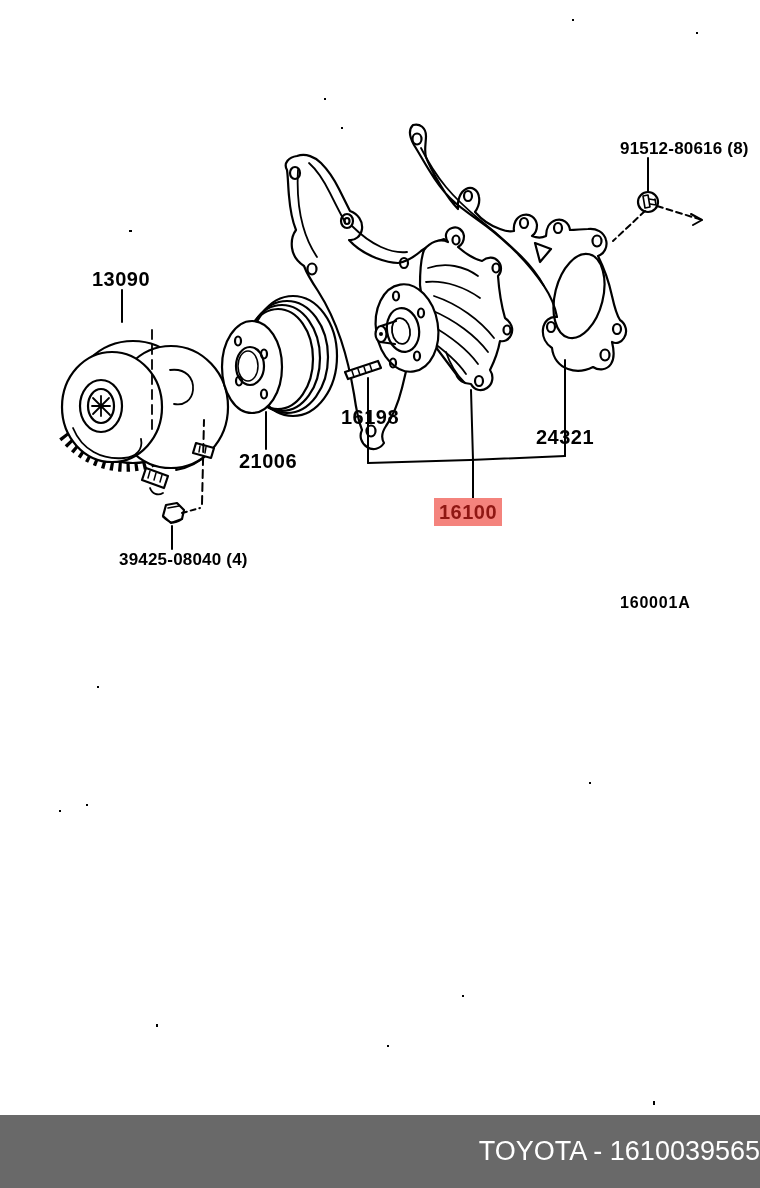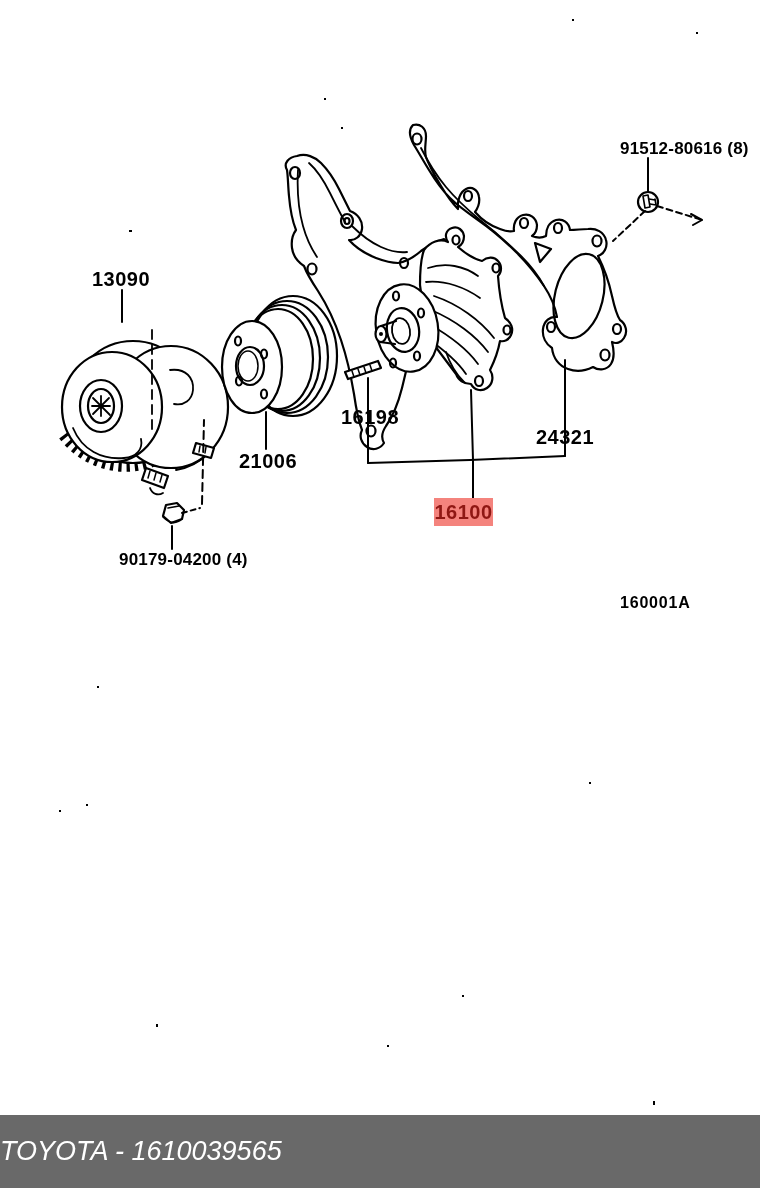--- a/index.html
+++ b/index.html
@@ -9,28 +9,28 @@
   }
   .stage svg{position:absolute;left:0;top:0;}
   .part-label{
     position:absolute;font-weight:bold;color:#000;white-space:nowrap;
     line-height:1;letter-spacing:.5px;
   }
   .lbl-20{font-size:20px;}
   .lbl-17{font-size:17px;letter-spacing:.2px;}
   .lbl-19{font-size:16px;}
   .highlight-box{
-    position:absolute;left:434px;top:498px;width:59px;height:28px;
+    position:absolute;left:434px;top:498px;width:68px;height:28px;
     background:#f4837d;color:#8f1713;font-weight:bold;font-size:20px;
     display:flex;align-items:center;justify-content:center;letter-spacing:.5px;
   }
   .footer-bar{
     position:absolute;left:0;top:1115px;width:760px;height:73px;background:#696969;
-    display:flex;align-items:center;justify-content:space-between;gap:56px;
-    color:#ffffff;font-size:27px;font-weight:normal;font-style:italic;
+    display:flex;align-items:center;justify-content:flex-end;gap:56px;
+    color:#ffffff;font-size:27px;font-weight:normal;
   }
   .footer-bar span{white-space:nowrap;}
 </style>
 </head>
 <body>
 
 <div class="stage">
 
   <svg width="760" height="1188" viewBox="0 0 760 1188">
     <g stroke="#000" fill="none" stroke-width="2.2" stroke-linecap="round" stroke-linejoin="round">
@@ -200,21 +200,21 @@
   <div class="part-label lbl-20" style="left:92px;top:269px;">13090</div>
 
   <div class="part-label lbl-17" style="left:620px;top:140px;">91512-80616 (8)</div>
 
   <div class="part-label lbl-20" style="left:239px;top:451px;">21006</div>
 
   <div class="part-label lbl-20" style="left:341px;top:407px;text-align:center;">16198</div>
 
   <div class="part-label lbl-20" style="left:536px;top:427px;">24321</div>
 
-  <div class="part-label lbl-17" style="left:119px;top:551px;">90179-04200 (4)</div>
+  <div class="part-label lbl-17" style="left:119px;top:551px;">39425-08040 (4)</div>
 
   <div class="highlight-box">16100</div>
 
   <div class="part-label lbl-19" style="left:620px;top:595px;letter-spacing:.8px;">160001A</div>
 
   <div class="footer-bar">
     <span>TOYOTA - 1610039565</span>
   </div>
 
 </div>

